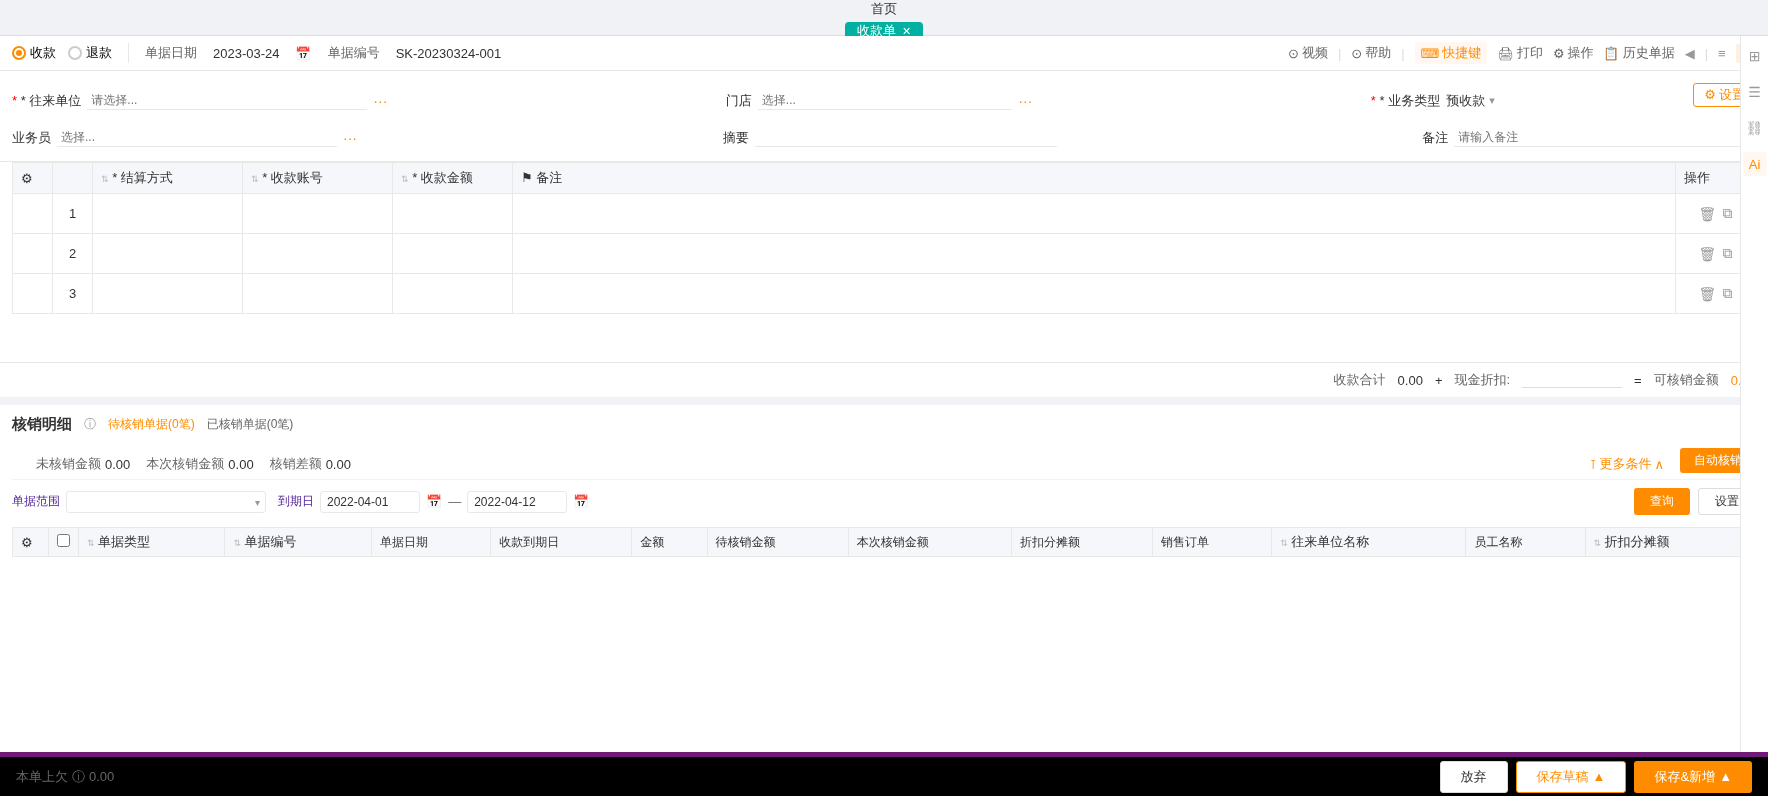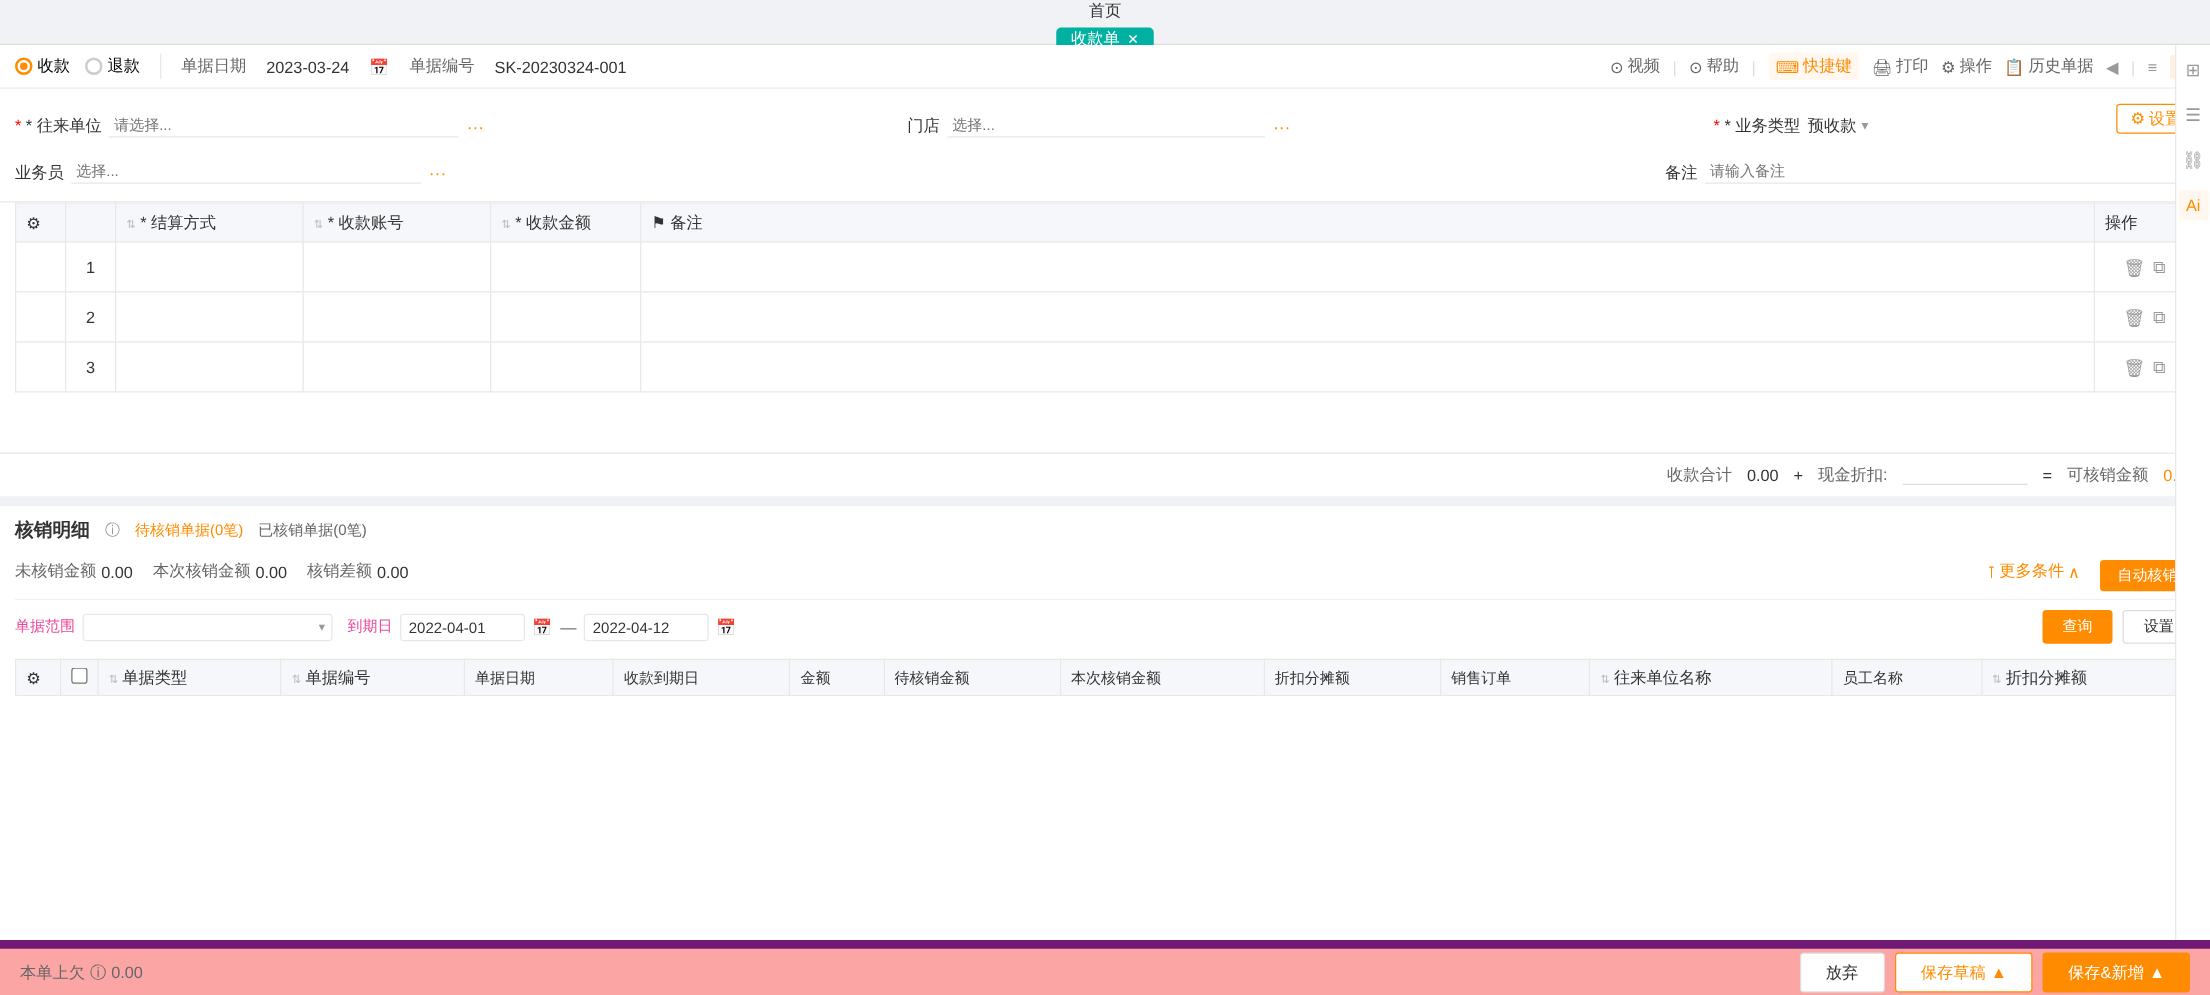--- a/index.html
+++ b/index.html
@@ -75,48 +75,48 @@
 
     
     .writeoff-section { background: #fff; border-top: 8px solid #f0f2f5; padding: 10px 12px 0; }
     .writeoff-header { display: flex; align-items: center; gap: 12px; margin-bottom: 8px; }
     .section-title { font-size: 15px; font-weight: 600; color: #333; }
     .info-icon { color: #999; font-size: 12px; cursor: pointer; }
     .tab-link { color: #ff8c00; font-size: 12px; cursor: pointer; }
     .tab-link-inactive { color: #666; font-size: 12px; cursor: pointer; }
 
     
-    .writeoff-stats { display: flex; align-items: flex-start; gap: 16px; padding: 6px 0; color: #333; font-size: 12px; }
+    .writeoff-stats { display: flex; align-items: flex-end; gap: 16px; padding: 6px 0; color: #333; font-size: 12px; margin-left: 24px; }
     .stat-item { display: flex; align-items: center; gap: 4px; }
     .stat-label { color: #666; }
     .stat-value { color: #333; }
     .more-conditions { margin-left: auto; color: #ff8c00; font-size: 12px; cursor: pointer; display: flex; align-items: center; gap: 3px; }
     .auto-writeoff-btn { background: #ff8c00; color: #fff; border: none; padding: 4px 14px; border-radius: 3px; cursor: pointer; font-size: 12px; }
 
     
     .filter-row { display: flex; align-items: center; gap: 12px; padding: 8px 0; border-top: 1px solid #f0f2f5; }
     .filter-field { display: flex; align-items: center; gap: 6px; }
-    .filter-label { color: #ec4899; white-space: nowrap; font-size: 12px; }
+    .filter-label { color: #4c1d95; white-space: nowrap; font-size: 12px; }
     .filter-select { border: 1px solid #e8e8e8; padding: 3px 24px 3px 6px; border-radius: 3px; outline: none; font-size: 12px; color: #333; min-width: 200px; appearance: none; background: #fff; cursor: pointer; }
     .filter-select-wrapper { position: relative; display: inline-block; }
     .filter-select-wrapper::after { content: '▾'; position: absolute; right: 6px; top: 50%; transform: translateY(-50%); color: #999; pointer-events: none; font-size: 10px; }
     .filter-date-input { border: 1px solid #e8e8e8; padding: 3px 6px; border-radius: 3px; outline: none; font-size: 12px; color: #333; width: 100px; }
     .date-separator { color: #666; }
     .cal-icon { color: #999; cursor: pointer; font-size: 13px; }
     .filter-btn-group { margin-left: auto; display: flex; gap: 8px; }
     .query-btn { background: #ff8c00; color: #fff; border: none; padding: 4px 16px; border-radius: 3px; cursor: pointer; font-size: 12px; }
     .set-btn { background: #fff; color: #333; border: 1px solid #ddd; padding: 4px 16px; border-radius: 3px; cursor: pointer; font-size: 12px; }
 
     
     .writeoff-table { width: 100%; border-collapse: collapse; margin-top: 4px; }
     .writeoff-table th { background: #f5f7fa; border: 1px solid #e8e8e8; padding: 5px 8px; text-align: left; color: #333; font-weight: 500; white-space: nowrap; font-size: 12px; }
     .sort-arrows { color: #bbb; font-size: 9px; cursor: pointer; }
 
     
-    .bottom-bar { position: fixed; bottom: 0; left: 0; right: 0; height: 44px; background: #fca5a5; border-top: 7px solid #701a75; display: flex; align-items: center; padding: 0 16px; justify-content: center; }
+    .bottom-bar { position: fixed; bottom: 0; left: 0; right: 0; height: 44px; background: #000000; border-top: 5px solid #701a75; display: flex; align-items: center; padding: 0 16px; justify-content: center; }
     .bottom-info { display: flex; align-items: center; gap: 4px; color: #666; font-size: 12px; }
     .bottom-actions { margin-left: auto; display: flex; gap: 8px; }
     .btn-abandon { background: #fff; color: #333; border: 1px solid #ddd; padding: 6px 20px; border-radius: 3px; cursor: pointer; font-size: 13px; }
     .btn-draft { background: #fff; color: #ff8c00; border: 1px solid #ff8c00; padding: 6px 20px; border-radius: 3px; cursor: pointer; font-size: 13px; display: flex; align-items: center; gap: 4px; }
     .btn-save { background: #ff8c00; color: #fff; border: none; padding: 6px 20px; border-radius: 3px; cursor: pointer; font-size: 13px; display: flex; align-items: center; gap: 4px; }
 
     
     .right-sidebar { position: fixed; right: 0; top: 36px; width: 28px; background: #fff; border-left: 1px solid #e8e8e8; display: flex; flex-direction: column; align-items: center; padding: 8px 0; gap: 12px; height: 760px; }
     .sidebar-icon { color: #999; cursor: pointer; font-size: 14px; width: 24px; height: 24px; display: flex; align-items: center; justify-content: center; }
     .sidebar-icon.active { color: #ff8c00; background: #fff7f0; border-radius: 3px; }
@@ -221,20 +221,24 @@
         <span>设置</span>
       </button>
     </div>
     <div class="form-row">
       <div class="form-field">
         <span class="form-label">业务员</span>
         <input class="form-input-wide" type="text" style="color: rgb(153, 153, 153); width: 280px;" placeholder="选择...">
         <span class="more-btn">···</span>
       </div>
       <div style="flex:1"></div>
+      <div class="form-field">
+        <span class="form-label">摘要</span>
+        <input class="form-input" type="text" style="width: 300px; color: rgb(153, 153, 153);">
+      </div>
       <div style="flex:1"></div>
       <div class="form-field">
         <span class="form-label">备注</span>
         <input class="form-input" type="text" style="width: 200px; color: rgb(153, 153, 153);" placeholder="请输入备注">
       </div>
     </div>
   </div>
 
   <div class="table-section" style="overflow-y:auto; max-height:200px;">
     <table class="data-table">

